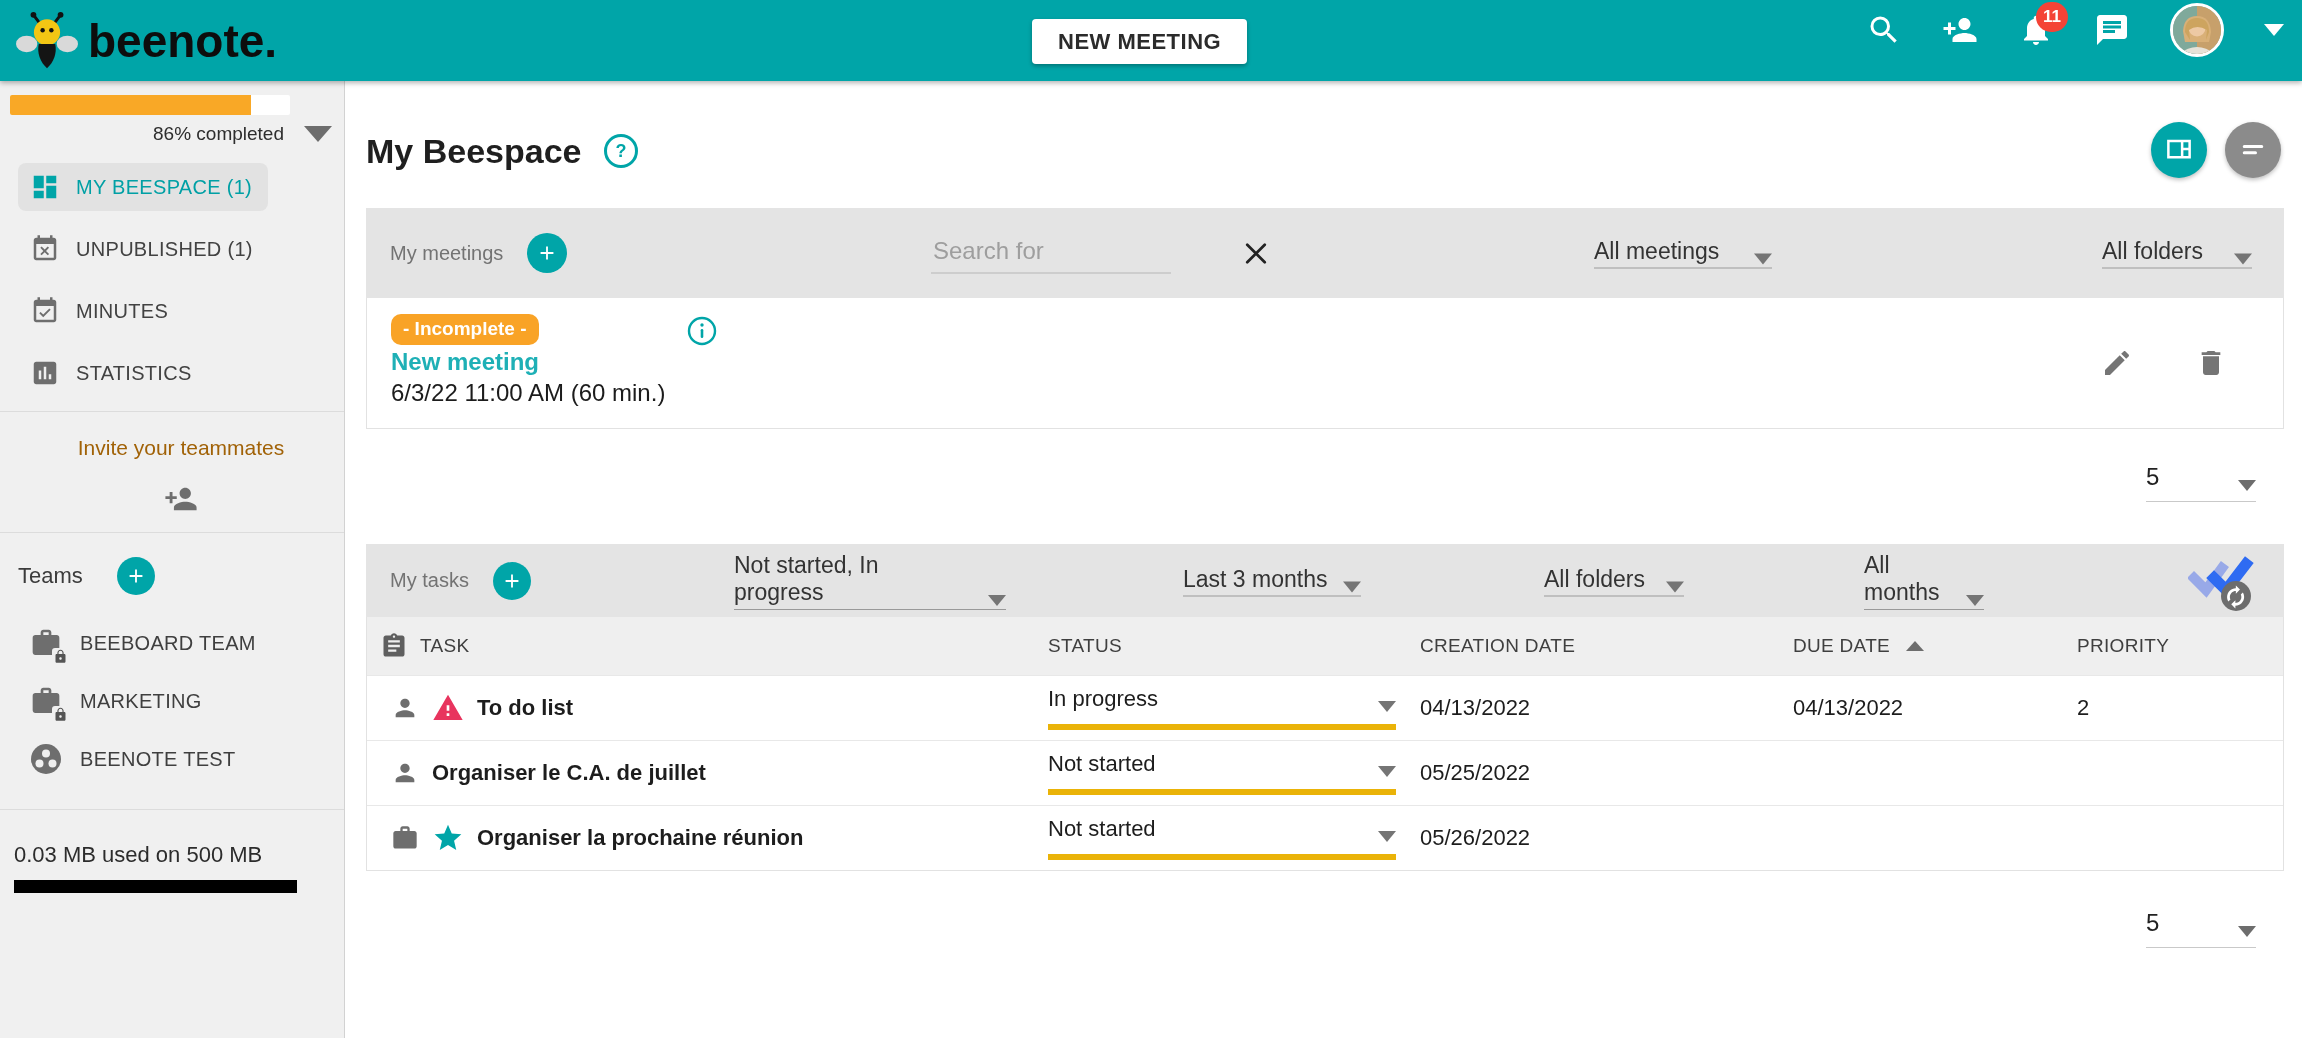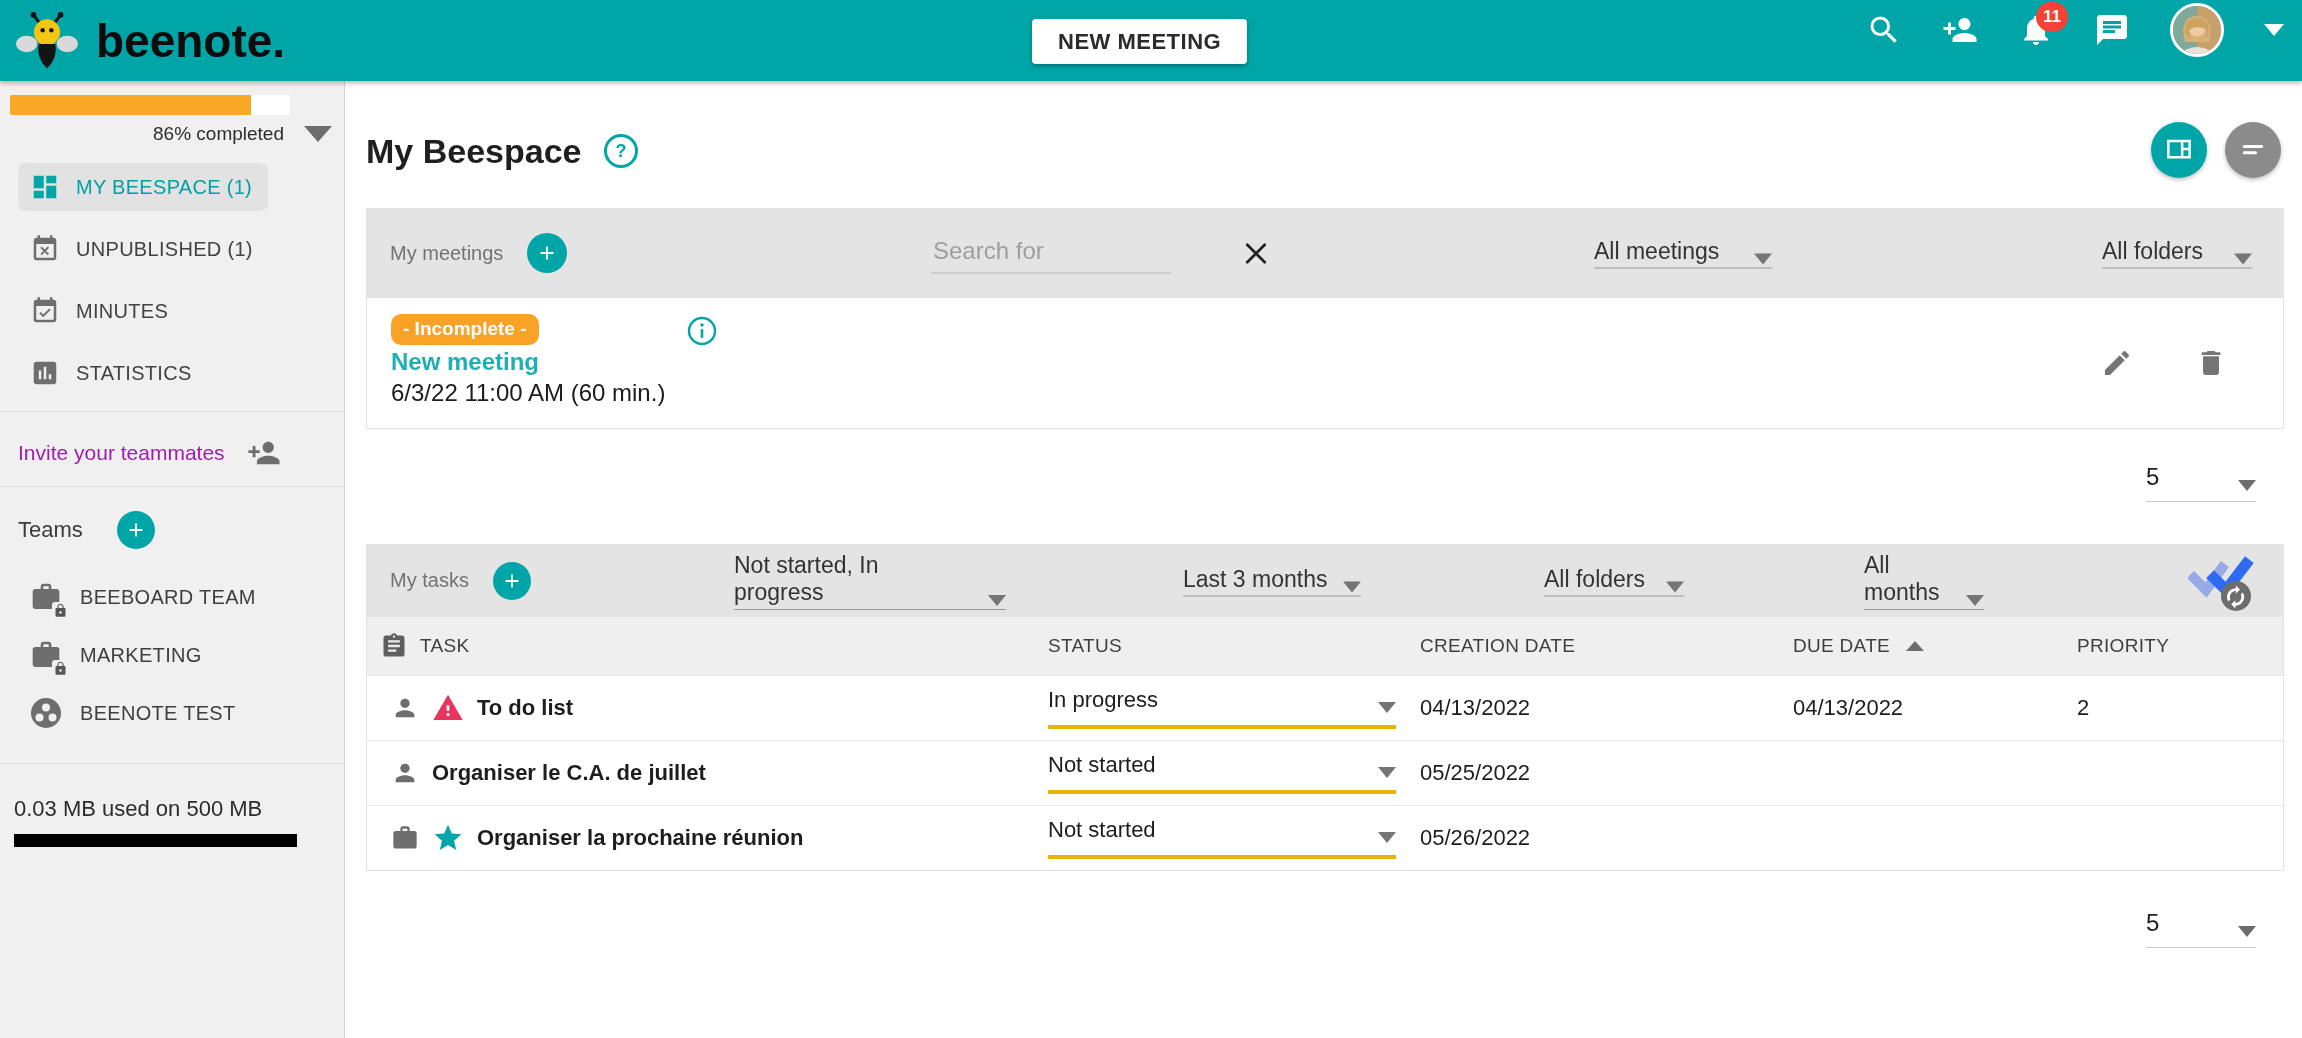--- a/index.html
+++ b/index.html
@@ -3,21 +3,21 @@
 <meta charset="utf-8">
 <style>
   * { margin:0; padding:0; box-sizing:border-box; }
   html,body { width:2302px; height:1038px; }
   body { font-family:"Liberation Sans", sans-serif; background:#fff; color:#212121; overflow:hidden; }
   #app { position:relative; width:2302px; height:1038px; }
 
   
   .topbar { position:absolute; top:0; left:0; right:0; height:81px; background:#00A5A8;
             box-shadow:0 2px 5px rgba(0,0,0,.3); z-index:20; display:flex; align-items:center; }
-  .brand-wrap { display:flex; align-items:center; gap:18px; padding-left:16px; cursor:pointer; }
+  .brand-wrap { display:flex; align-items:center; gap:10px; padding-left:16px; cursor:pointer; }
   .brand-text { font-size:46px; font-weight:800; color:#0d0d0d; letter-spacing:0px; }
   .new-meeting-btn { position:absolute; left:1032px; top:19px; height:45px; background:#fff;
             border:none; border-radius:4px; padding:0 26px; font-family:inherit;
             font-size:22px; font-weight:700; color:#2b2b2b; letter-spacing:.5px;
             box-shadow:0 2px 4px rgba(0,0,0,.3); cursor:pointer; }
   .topbar-right { position:absolute; right:18px; top:0; height:60px; display:flex; align-items:center; gap:40px; }
   .tb-icon { width:36px; height:36px; color:#fff; cursor:pointer; position:relative; flex:none; }
   .tb-icon svg { width:100%; height:100%; fill:currentColor; }
   .badge { position:absolute; top:-10px; right:-14px; min-width:32px; height:30px; background:#F44336;
            border-radius:15px; color:#fff; font-size:17px; font-weight:700;
@@ -41,21 +41,21 @@
                    border-top:16px solid #6d6d6d; cursor:pointer; }
   .nav { margin-top:18px; }
   .nav-item { display:flex; align-items:center; gap:16px; margin:0 0 14px 18px; padding:9px 16px 9px 12px;
               border-radius:8px; cursor:pointer; width:max-content; font-weight:500; letter-spacing:.3px; }
   .nav-item.selected { background:#e2e2e2; color:#00A0A5;text-align:right; }
   .nav-item .nicon { width:30px; height:30px; flex:none; color:#6e6e6e; }
   .nav-item.selected .nicon { color:#00A5A8; }
   .nicon svg { width:100%; height:100%; fill:currentColor; }
   .nav-count { font-weight:400; }
   .divider { height:1px; background:#dcdcdc; margin:10px 0 18px 0; }
-  .invite-row { display:flex; align-items:center; gap:22px; padding:6px 0 6px 18px; cursor:pointer; font-size:21px; color:#a21caf; }
+  .invite-row { display:flex; align-items:center; gap:22px; padding:6px 0 6px 18px; cursor:pointer; font-size:21px; color:#a16207;flex-direction:column; }
   .invite-row .nicon { width:34px; height:34px; color:#6e6e6e; }
   .teams-row { display:flex; align-items:center; gap:34px; padding:6px 0 6px 18px; font-size:22px; color:#3b3b3b; }
   .plus-btn { width:38px; height:38px; border-radius:50%; background:#00A5A8; color:#fff; border:none;
               display:flex; align-items:center; justify-content:center; cursor:pointer; flex:none; }
   .plus-btn svg { width:22px; height:22px; fill:#fff; }
   .team-item { display:flex; align-items:center; gap:18px; margin:26px 0 0 30px; cursor:pointer;
                font-weight:500; letter-spacing:.3px; color:#3f3f3f; }
   .team-item .nicon { width:32px; height:32px; position:relative; }
   .storage-zone { padding:14px 0 0 14px; }
   .storage-text { font-size:22px; color:#2c2c2c; }
@@ -118,21 +118,21 @@
   .clip-icon svg { width:100%; height:100%; fill:currentColor; }
   .sort-up { width:0; height:0; border-left:9px solid transparent; border-right:9px solid transparent;
              border-bottom:10px solid #6d6d6d; margin-left:4px; }
   .t-row { height:65px; border-top:1px solid #e8e8e8; font-size:22px; color:#1d1d1d; }
   .task-cell { display:flex; align-items:center; gap:13px; padding-left:24px; font-weight:700; }
   .row-ic { width:28px; height:28px; color:#6e6e6e; flex:none; }
   .row-ic svg { width:100%; height:100%; fill:currentColor; }
   .warn-ic { width:32px; height:32px; color:#E8345E; }
   .star-ic { width:32px; height:32px; color:#00A5A8; }
   .status-select { width:348px; display:flex; align-items:flex-end; justify-content:space-between;
-                   border-bottom:4px solid #eab308; padding-bottom:12px; cursor:pointer; font-weight:400; }
+                   border-bottom:6px solid #eab308; padding-bottom:12px; cursor:pointer; font-weight:400; }
   .date-cell, .prio-cell { font-weight:400; }
 
   .sync-icon { position:absolute; right:30px; top:50%; transform:translateY(-50%); width:66px; height:62px; cursor:pointer; }
 </style>
 </head>
 <body>
 
 <div id="app">
 
   <header class="topbar">

